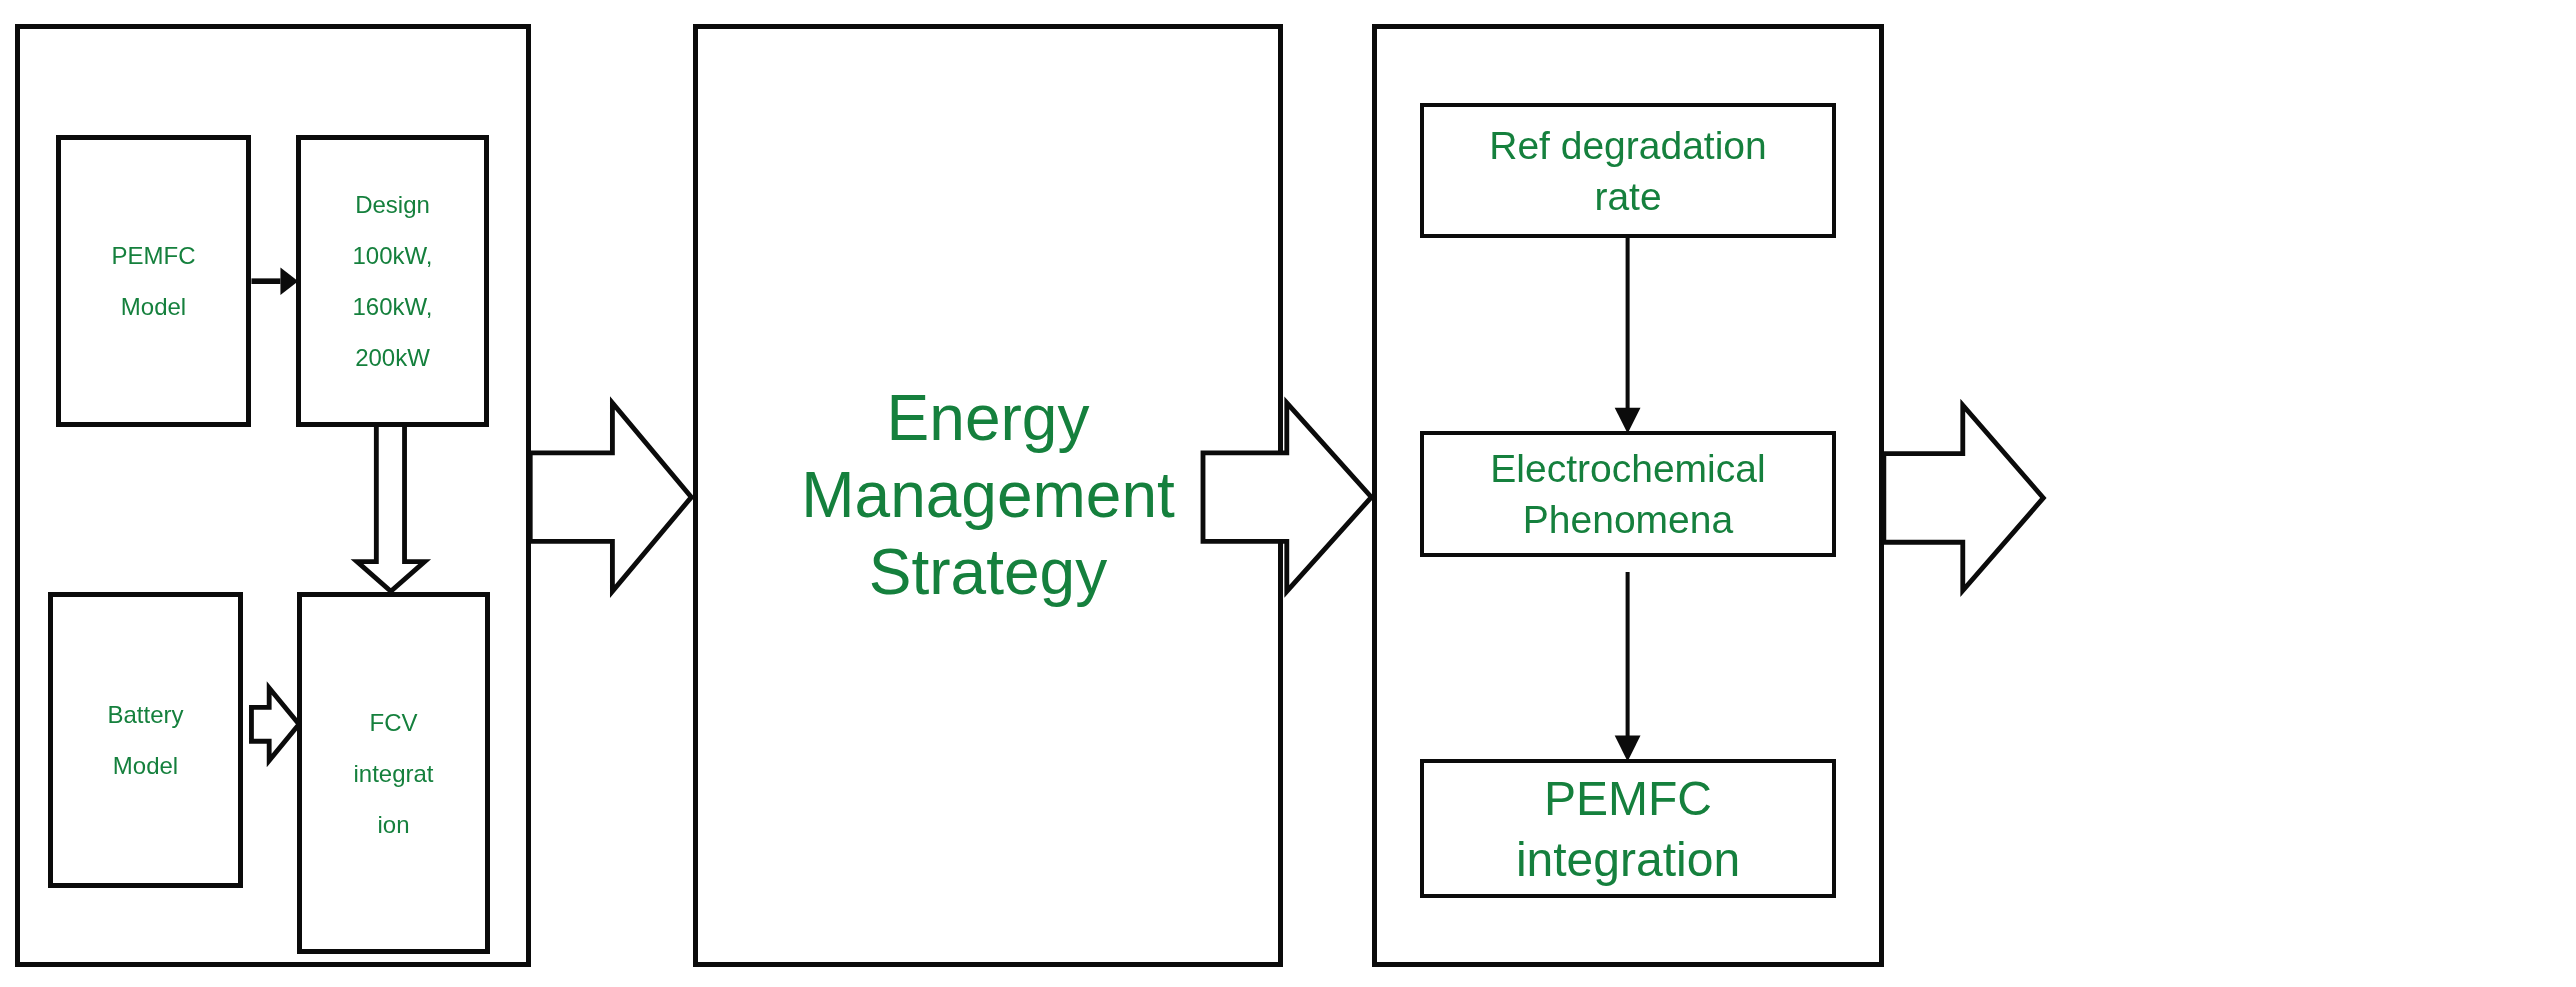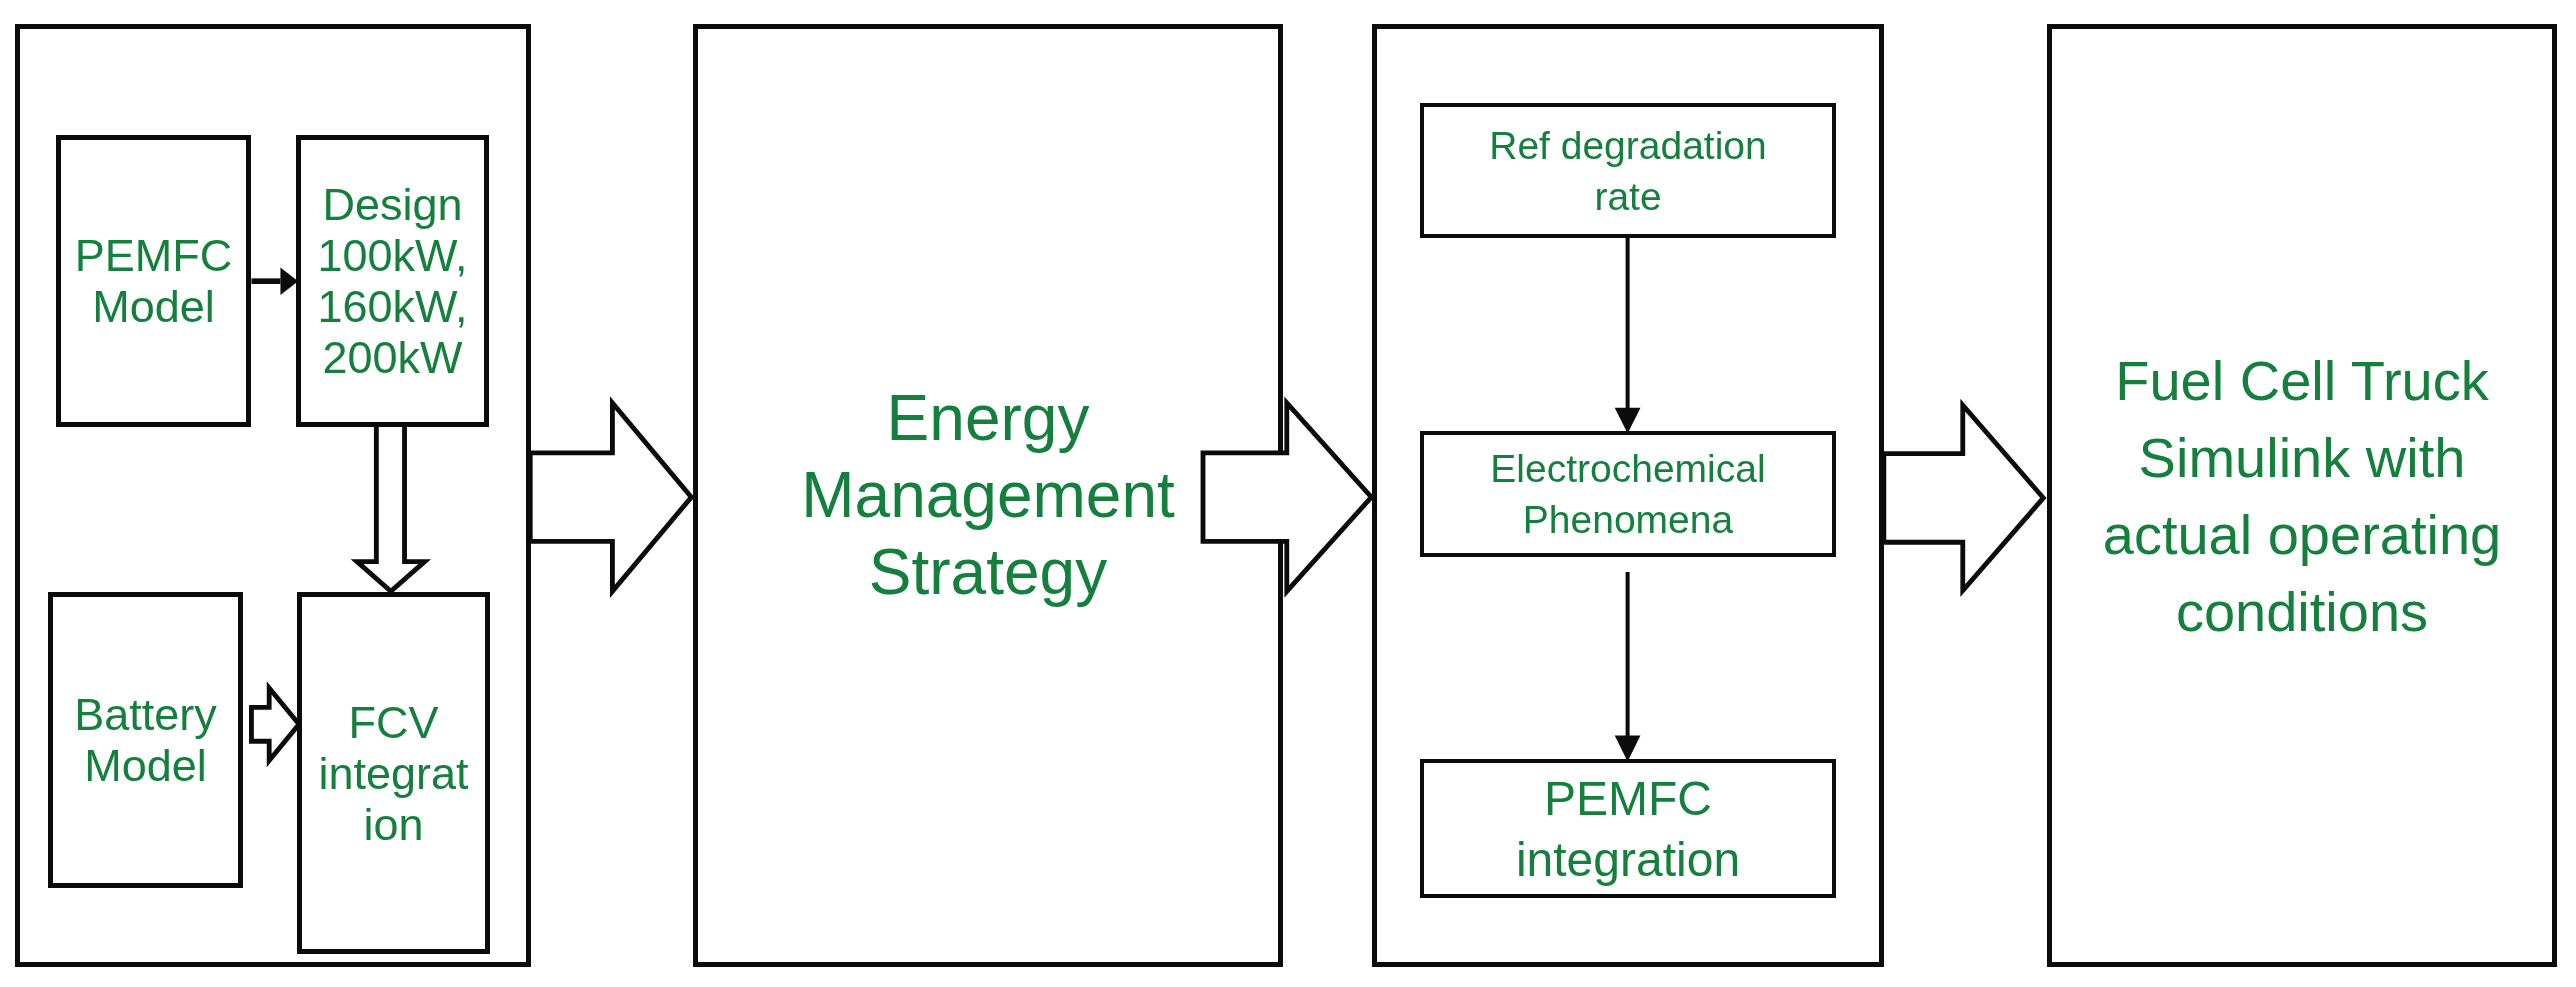--- a/index.html
+++ b/index.html
@@ -45,21 +45,21 @@
     align-items: center;
     justify-content: center;
   }
   .node-thin { border-width: 4.8px; }
   .label {
     white-space: pre-line;
     text-align: center;
     color: #15803d;
     line-height: 1.38;
   }
-  .fs-small   { font-size: 45px; line-height: 51px; }
+  .fs-small   { font-size: 24px; line-height: 51px; }
   .fs-mid     { font-size: 39px; line-height: 51px; }
   .fs-big     { font-size: 48px; line-height: 61px; }
   .fs-stage2  { font-size: 64px; line-height: 77px; }
   .fs-stage4  { font-size: 56px; line-height: 77px; }
 
   
   #panel-1 { left: 14.5px;   width: 516px; }
   #panel-2 { left: 693px;  width: 590px; }
   #panel-3 { left: 1372px; width: 512px; }
   #panel-4 { left: 2047px; width: 510px; }
@@ -83,26 +83,20 @@
   <div class="panel" id="panel-1"></div>
 
   <div class="panel" id="panel-2">
     <div class="label fs-stage2">Energy
 Management
 Strategy</div>
   </div>
 
   <div class="panel" id="panel-3"></div>
 
-  <div class="panel" id="panel-4">
-    <div class="label fs-stage4">Fuel Cell Truck
-Simulink with
-actual operating
-conditions</div>
-  </div>
 
   <svg id="arrow-layer" viewBox="0 0 3197 1225" xmlns="http://www.w3.org/2000/svg">
 
     <g>
       <line x1="312" y1="349" x2="348" y2="349" stroke="#0b0b0b" stroke-width="7"></line>
       <polygon points="348,332 348,366 370,349" fill="#0b0b0b"></polygon>
     </g>
 
     <polygon points="467,526 467,697 443,697 485,734 527,697 502,697 502,526" fill="#ffffff" stroke="#0b0b0b" stroke-width="6"></polygon>
 

